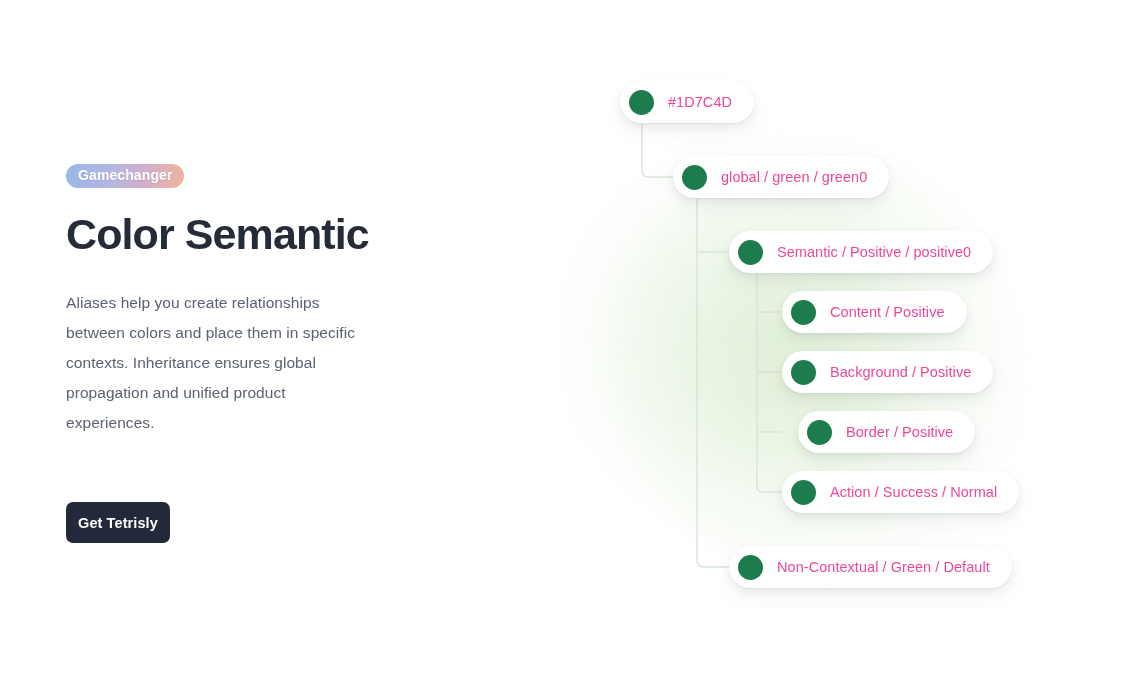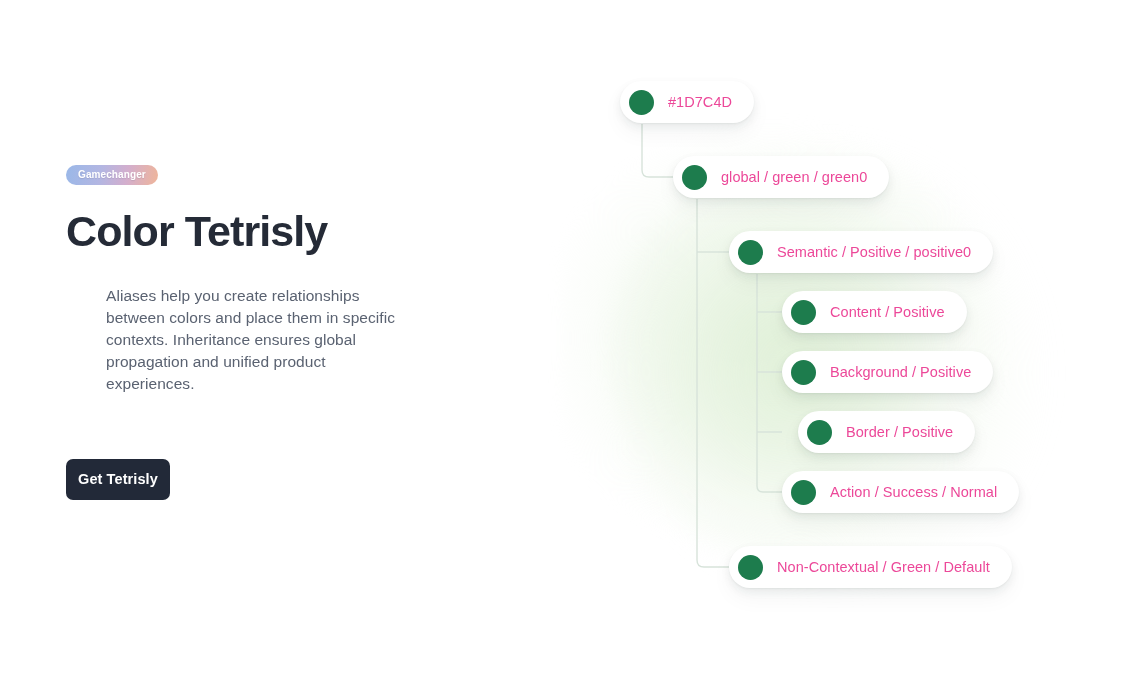--- a/index.html
+++ b/index.html
@@ -56,21 +56,21 @@
     position: absolute;
     left: 66px;
     top: 164px;
     width: 400px;
   }
 
   .badge {
     display: inline-block;
     padding: 4px 12px 5px 12px;
     border-radius: 999px;
-    font-size: 10px;
+    font-size: 14px;
     font-weight: bold;
     letter-spacing: 0.1px;
     color: #ffffff;
     background: linear-gradient(100deg, #9ab8e8 0%, #b3b6e2 38%, #d3aecd 66%, #efb59a 100%);
     text-shadow: 0 1px 1px rgba(120,110,140,0.22);
     line-height: 1.1;
   }
 
   .headline {
     margin-top: 24px;
@@ -78,24 +78,23 @@
     line-height: 1.04;
     font-weight: bold;
     letter-spacing: -0.9px;
     color: #252b37;
   }
 
   .body-copy {
     margin-top: 31px;
     width: 300px;
     font-size: 15.5px;
-    line-height: 22px;
+    line-height: 30px;
     color: #5a6271;
     letter-spacing: 0.05px;
-    margin-left: 40px;
   }
 
   .cta {
     margin-top: 46px;
     display: inline-flex;
     align-items: center;
     justify-content: center;
     height: 41px;
     padding: 0 12px;
     border: none;
@@ -162,21 +161,21 @@
 
 <div class="page">
 
   <div class="glow"></div>
   <div class="glow2"></div>
 
   <div class="left-col">
 
     <span class="badge">Gamechanger</span>
 
-    <h1 class="headline">Color Tetrisly</h1>
+    <h1 class="headline">Color Semantic</h1>
 
     <p class="body-copy">Aliases help you create relationships between colors and place them in specific contexts. Inheritance ensures global propagation and unified product experiences.</p>
 
     <br>
 
     <button class="cta">Get Tetrisly</button>
   </div>
 
   <div class="diagram">
 

